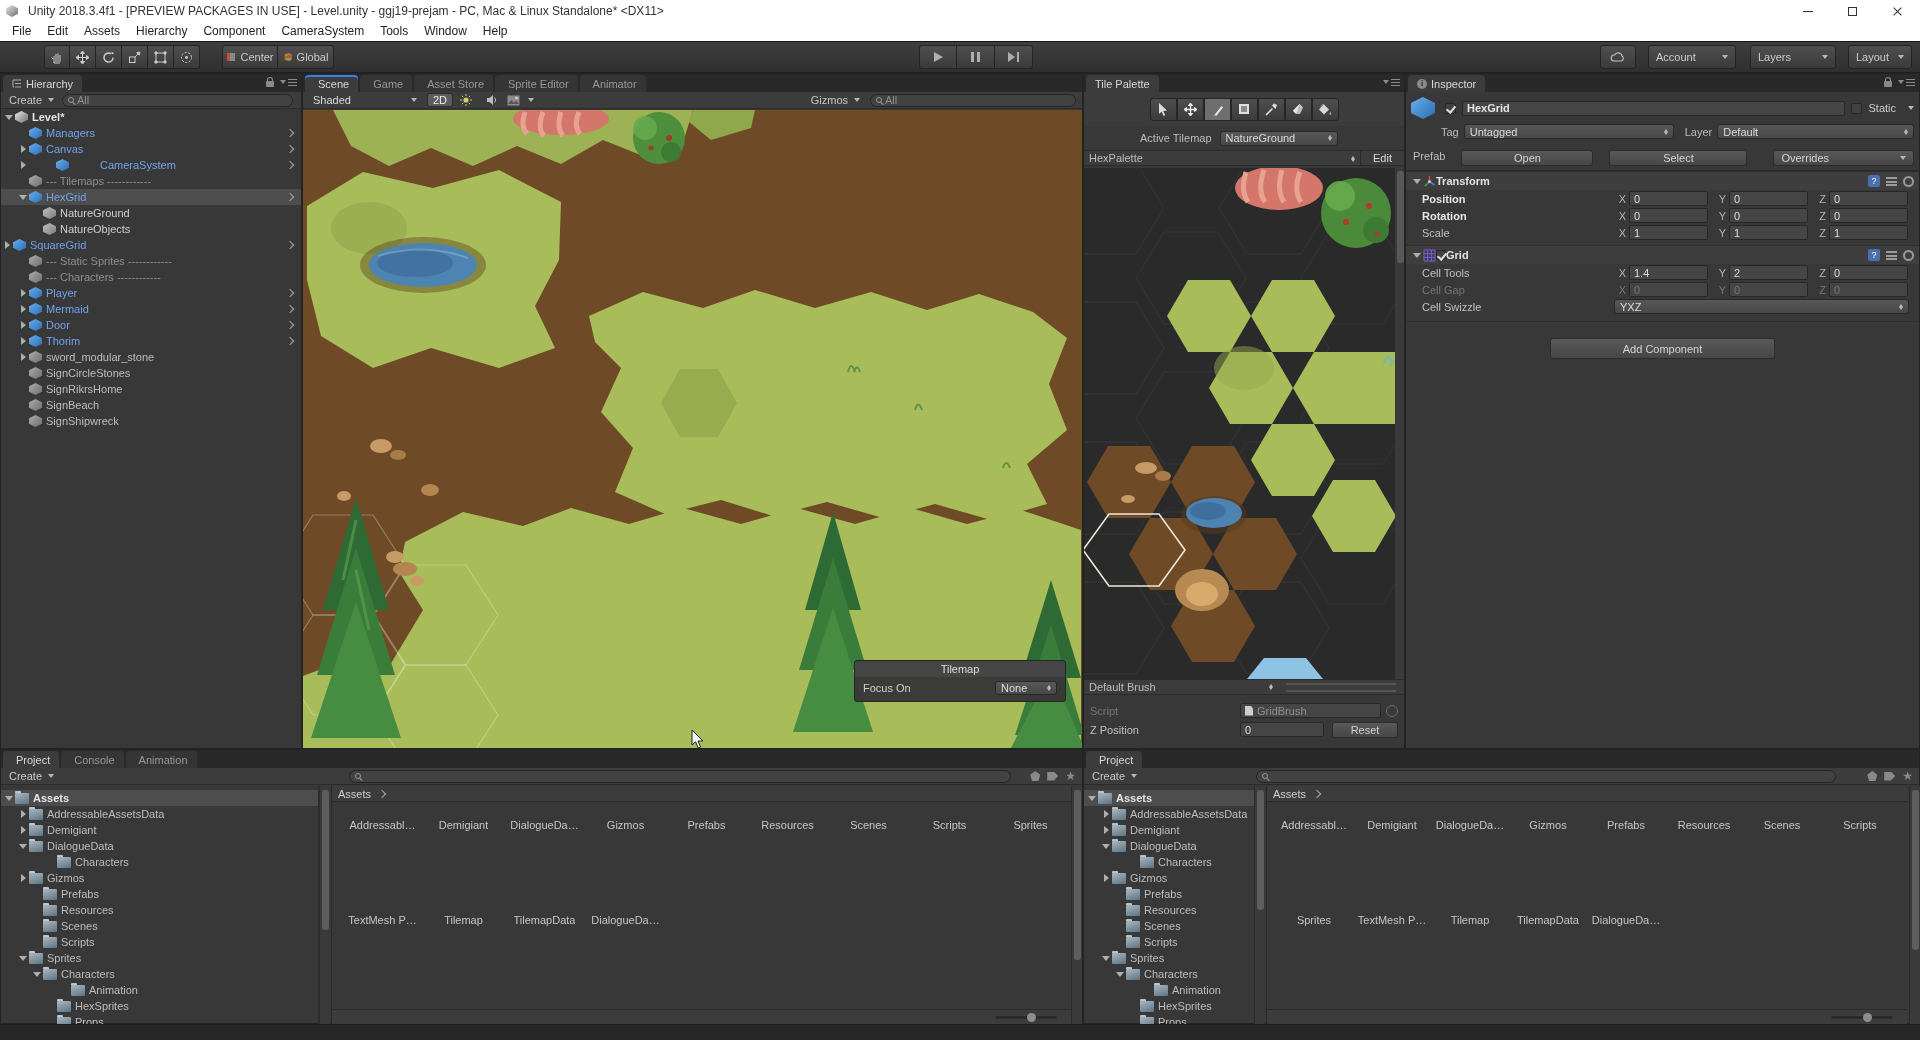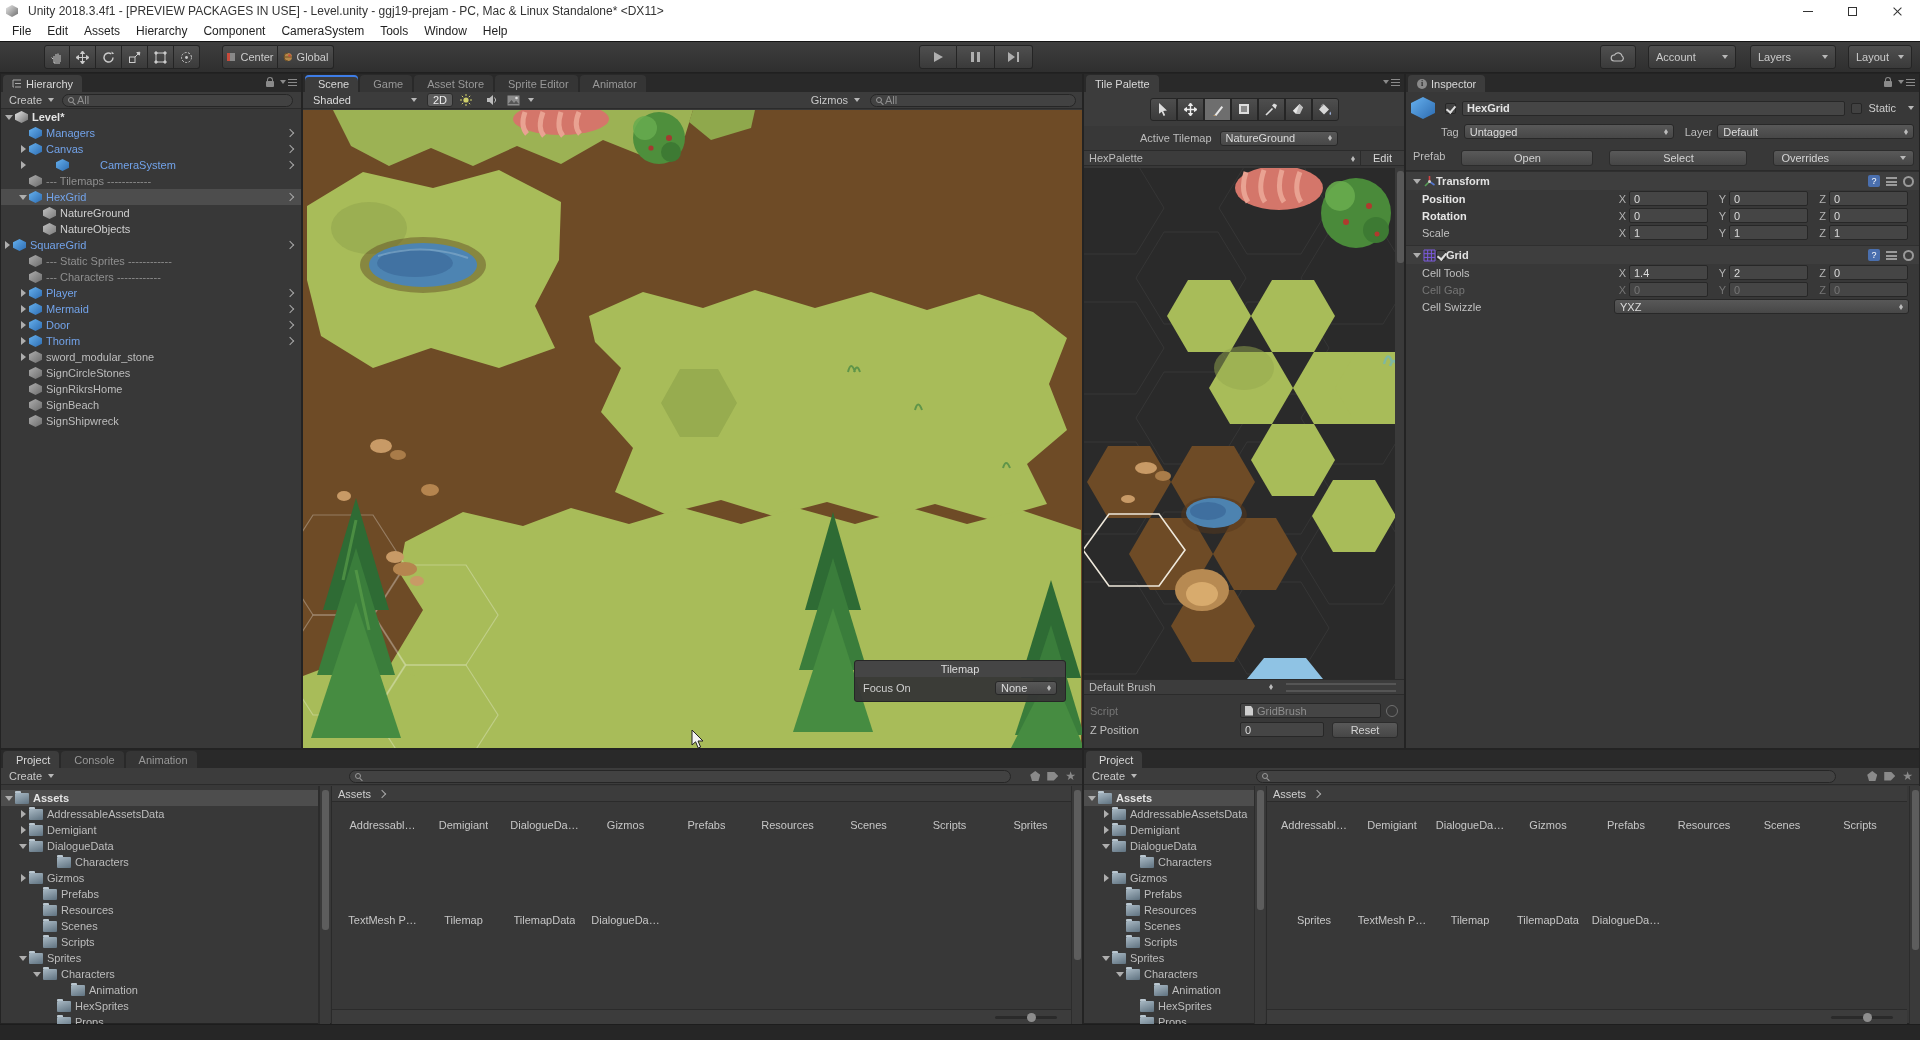--- a/index.html
+++ b/index.html
@@ -865,20 +865,25 @@
     <span class="ilabel">Cell Swizzle</span>
     <div class="dd" style="flex:1;margin-right:5px">
         <span>YXZ</span>
         <span class="spacer"></span>
         <span class="ud">
           <i></i>
           <i></i>
         </span>
       </div>
   </div>
+  <div style="border-top:1px solid #2f2f2f;margin-top:6px;padding-top:16px;display:flex;justify-content:center">
+    <div class="ubtn" style="width:225px;height:21px">
+        <span>Add Component</span>
+      </div>
+  </div>
 </div>
 
 <div class="panel" style="left:0;top:749px;width:1083px;height:275px">
   <div class="tabbar">
 
   <div class="tab active">
         <span class="folder-tab-icon"></span>
         <span>Project</span>
       </div>
       <div class="tab">

